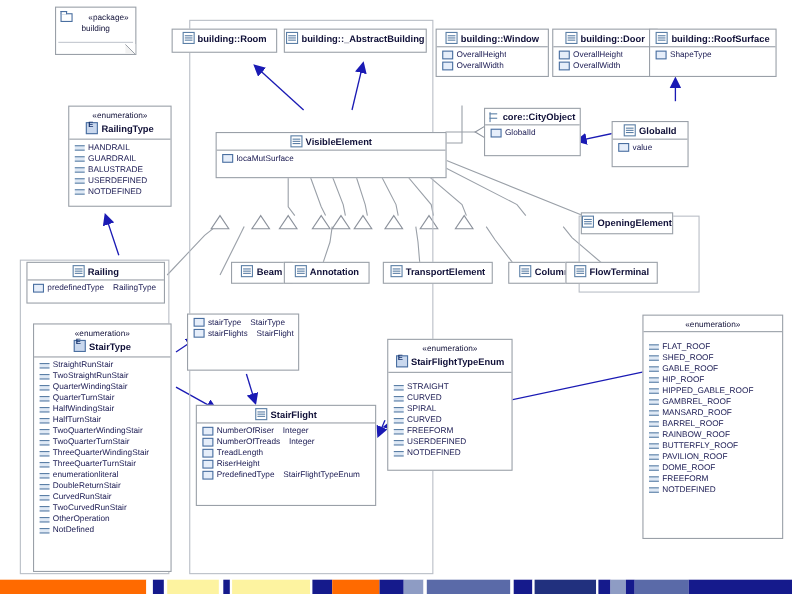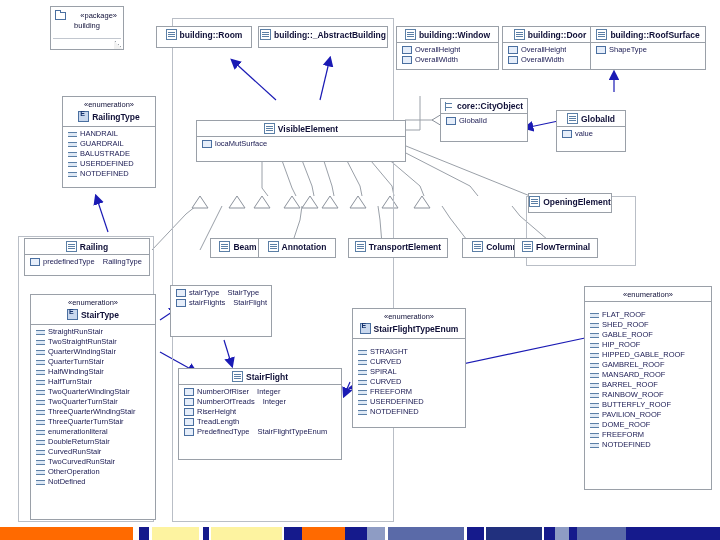--- a/index.html
+++ b/index.html
@@ -382,25 +382,25 @@
         <span class="nm">NumberOfRiser</span>
         <span class="ty">Integer</span>
         </div>
       <div class="row">
           <span class="ico ico-attr"></span>
         <span class="nm">NumberOfTreads</span>
         <span class="ty">Integer</span>
         </div>
       <div class="row">
           <span class="ico ico-attr"></span>
+        <span class="nm">TreadLength</span>
+        </div>
+      <div class="row">
+          <span class="ico ico-attr"></span>
         <span class="nm">RiserHeight</span>
-        </div>
-      <div class="row">
-          <span class="ico ico-attr"></span>
-        <span class="nm">TreadLength</span>
         </div>
       <div class="row">
           <span class="ico ico-attr"></span>
         <span class="nm">PredefinedType</span>
         <span class="ty">StairFlightTypeEnum</span>
         </div>
     </div>
   </div>
 
   <div class="uml" style="left:30px;top:294px;width:126px;height:226px;">

